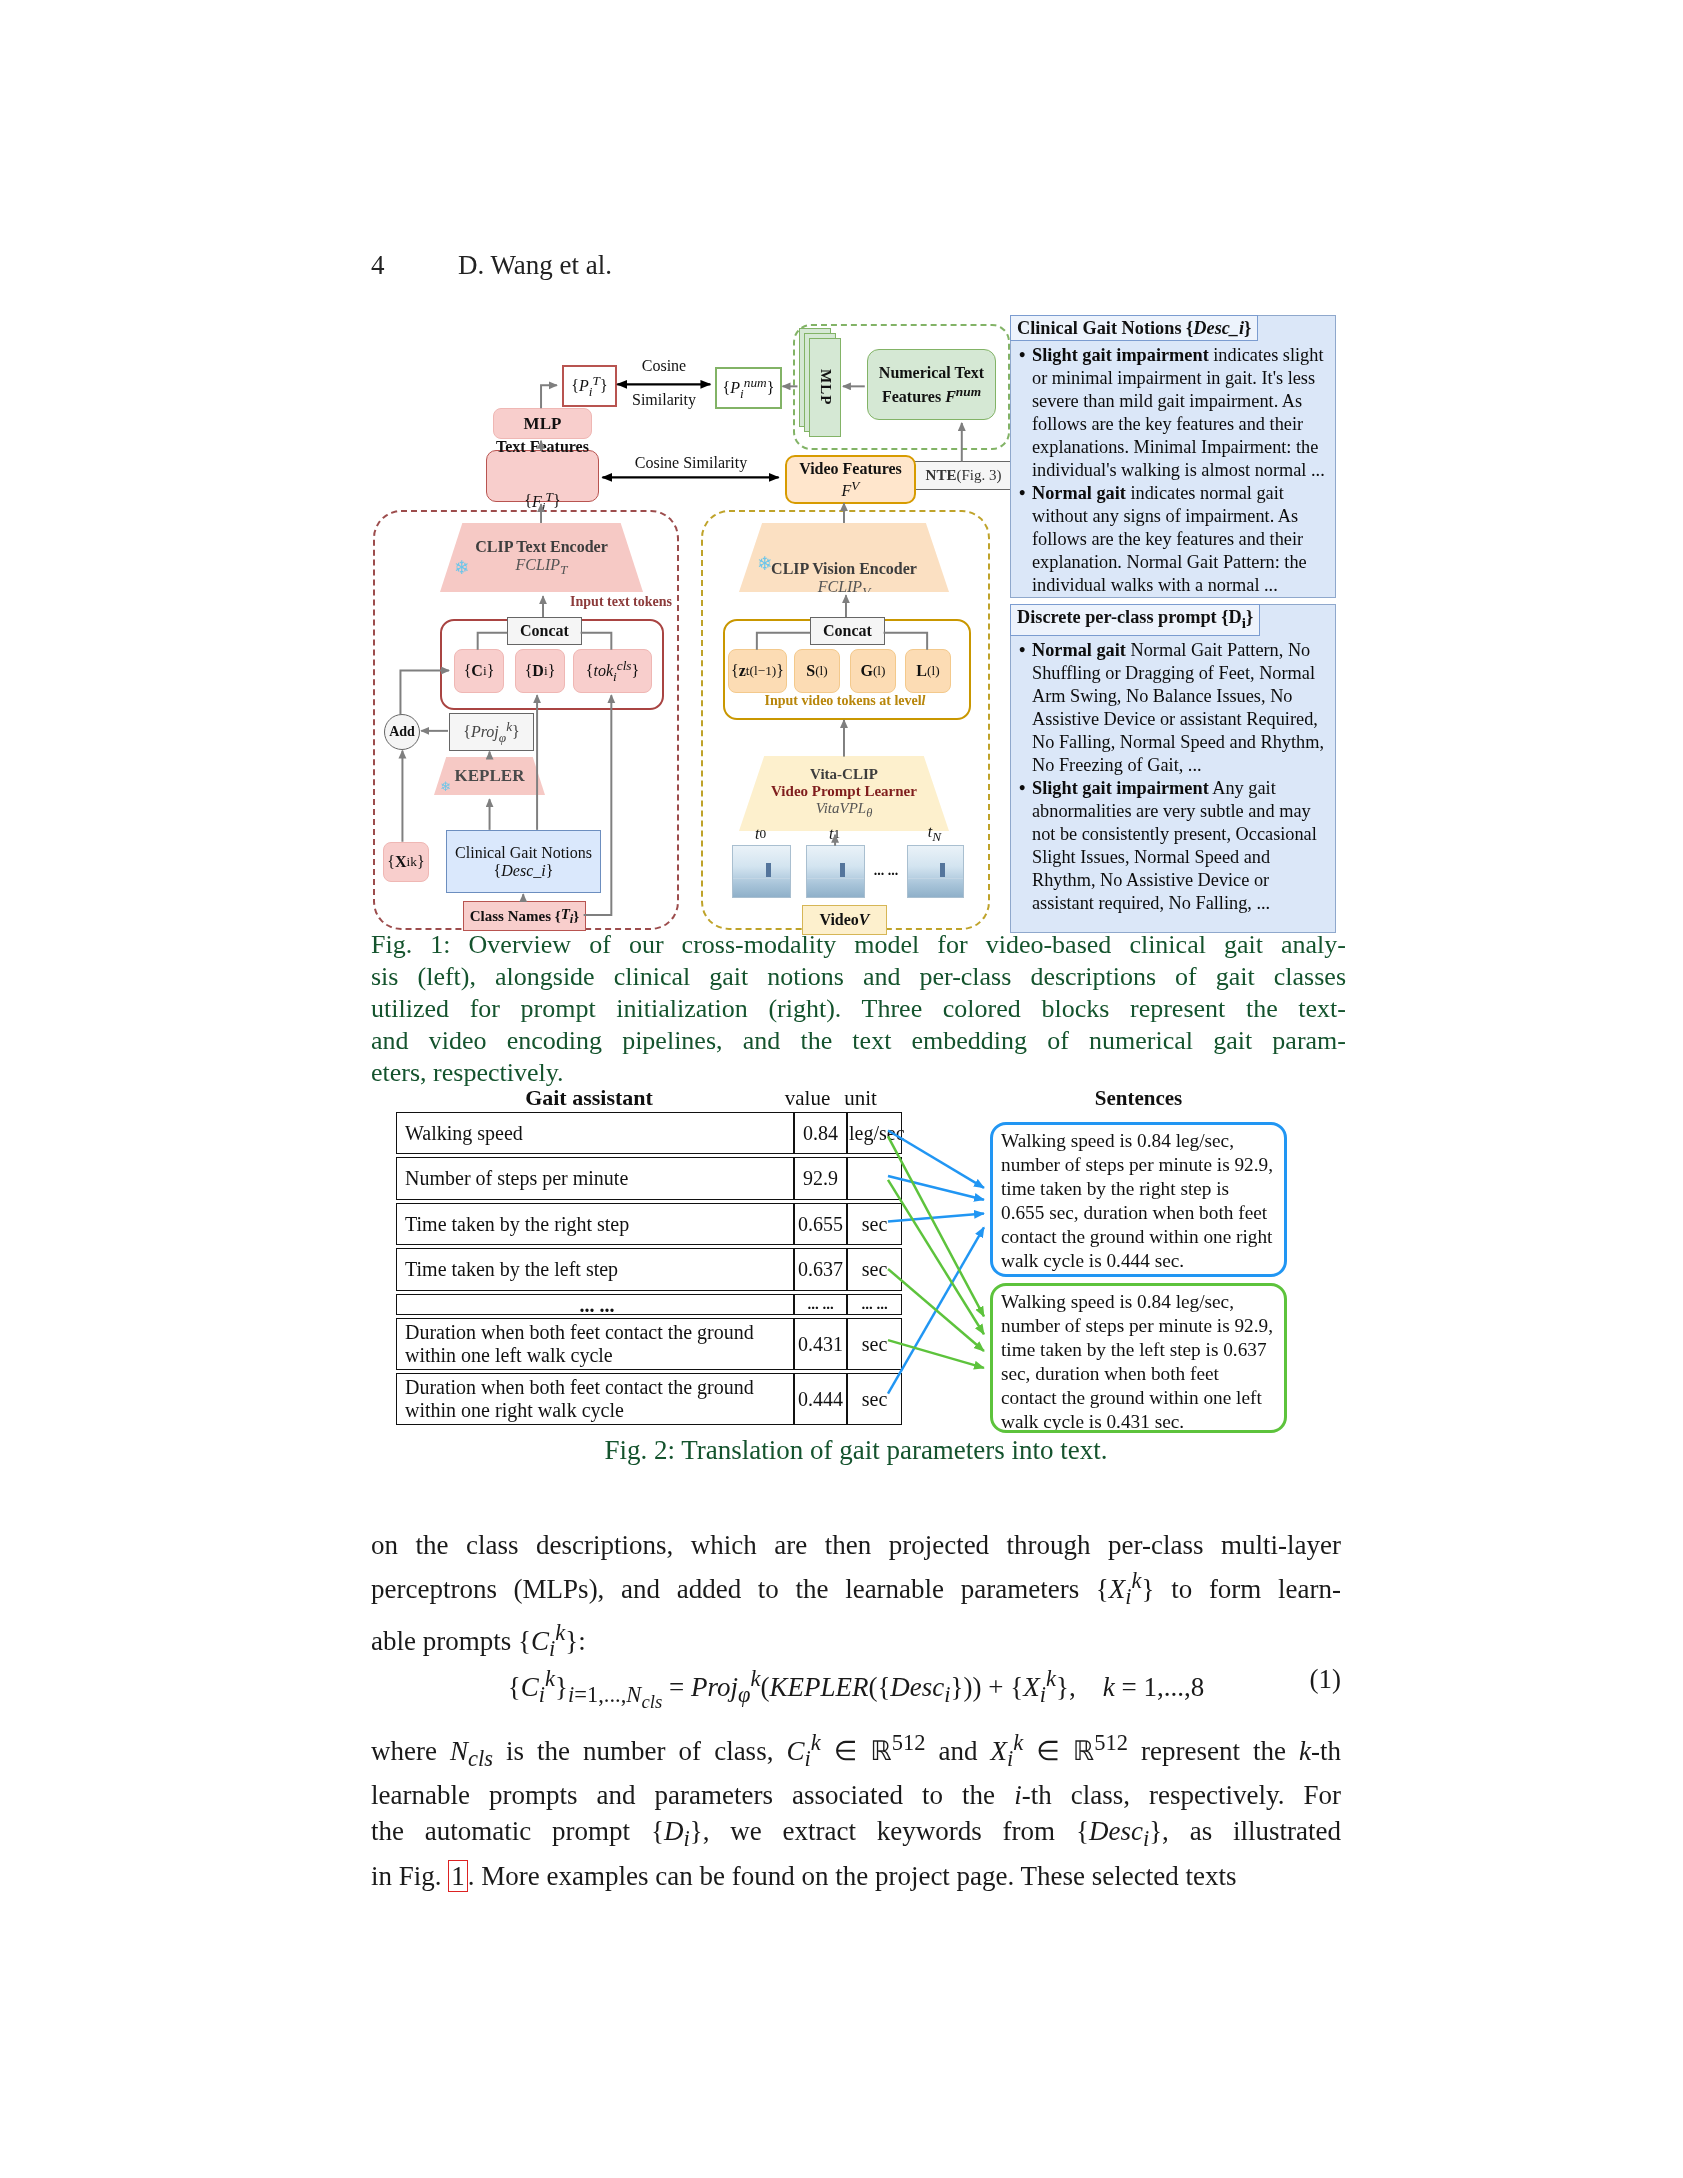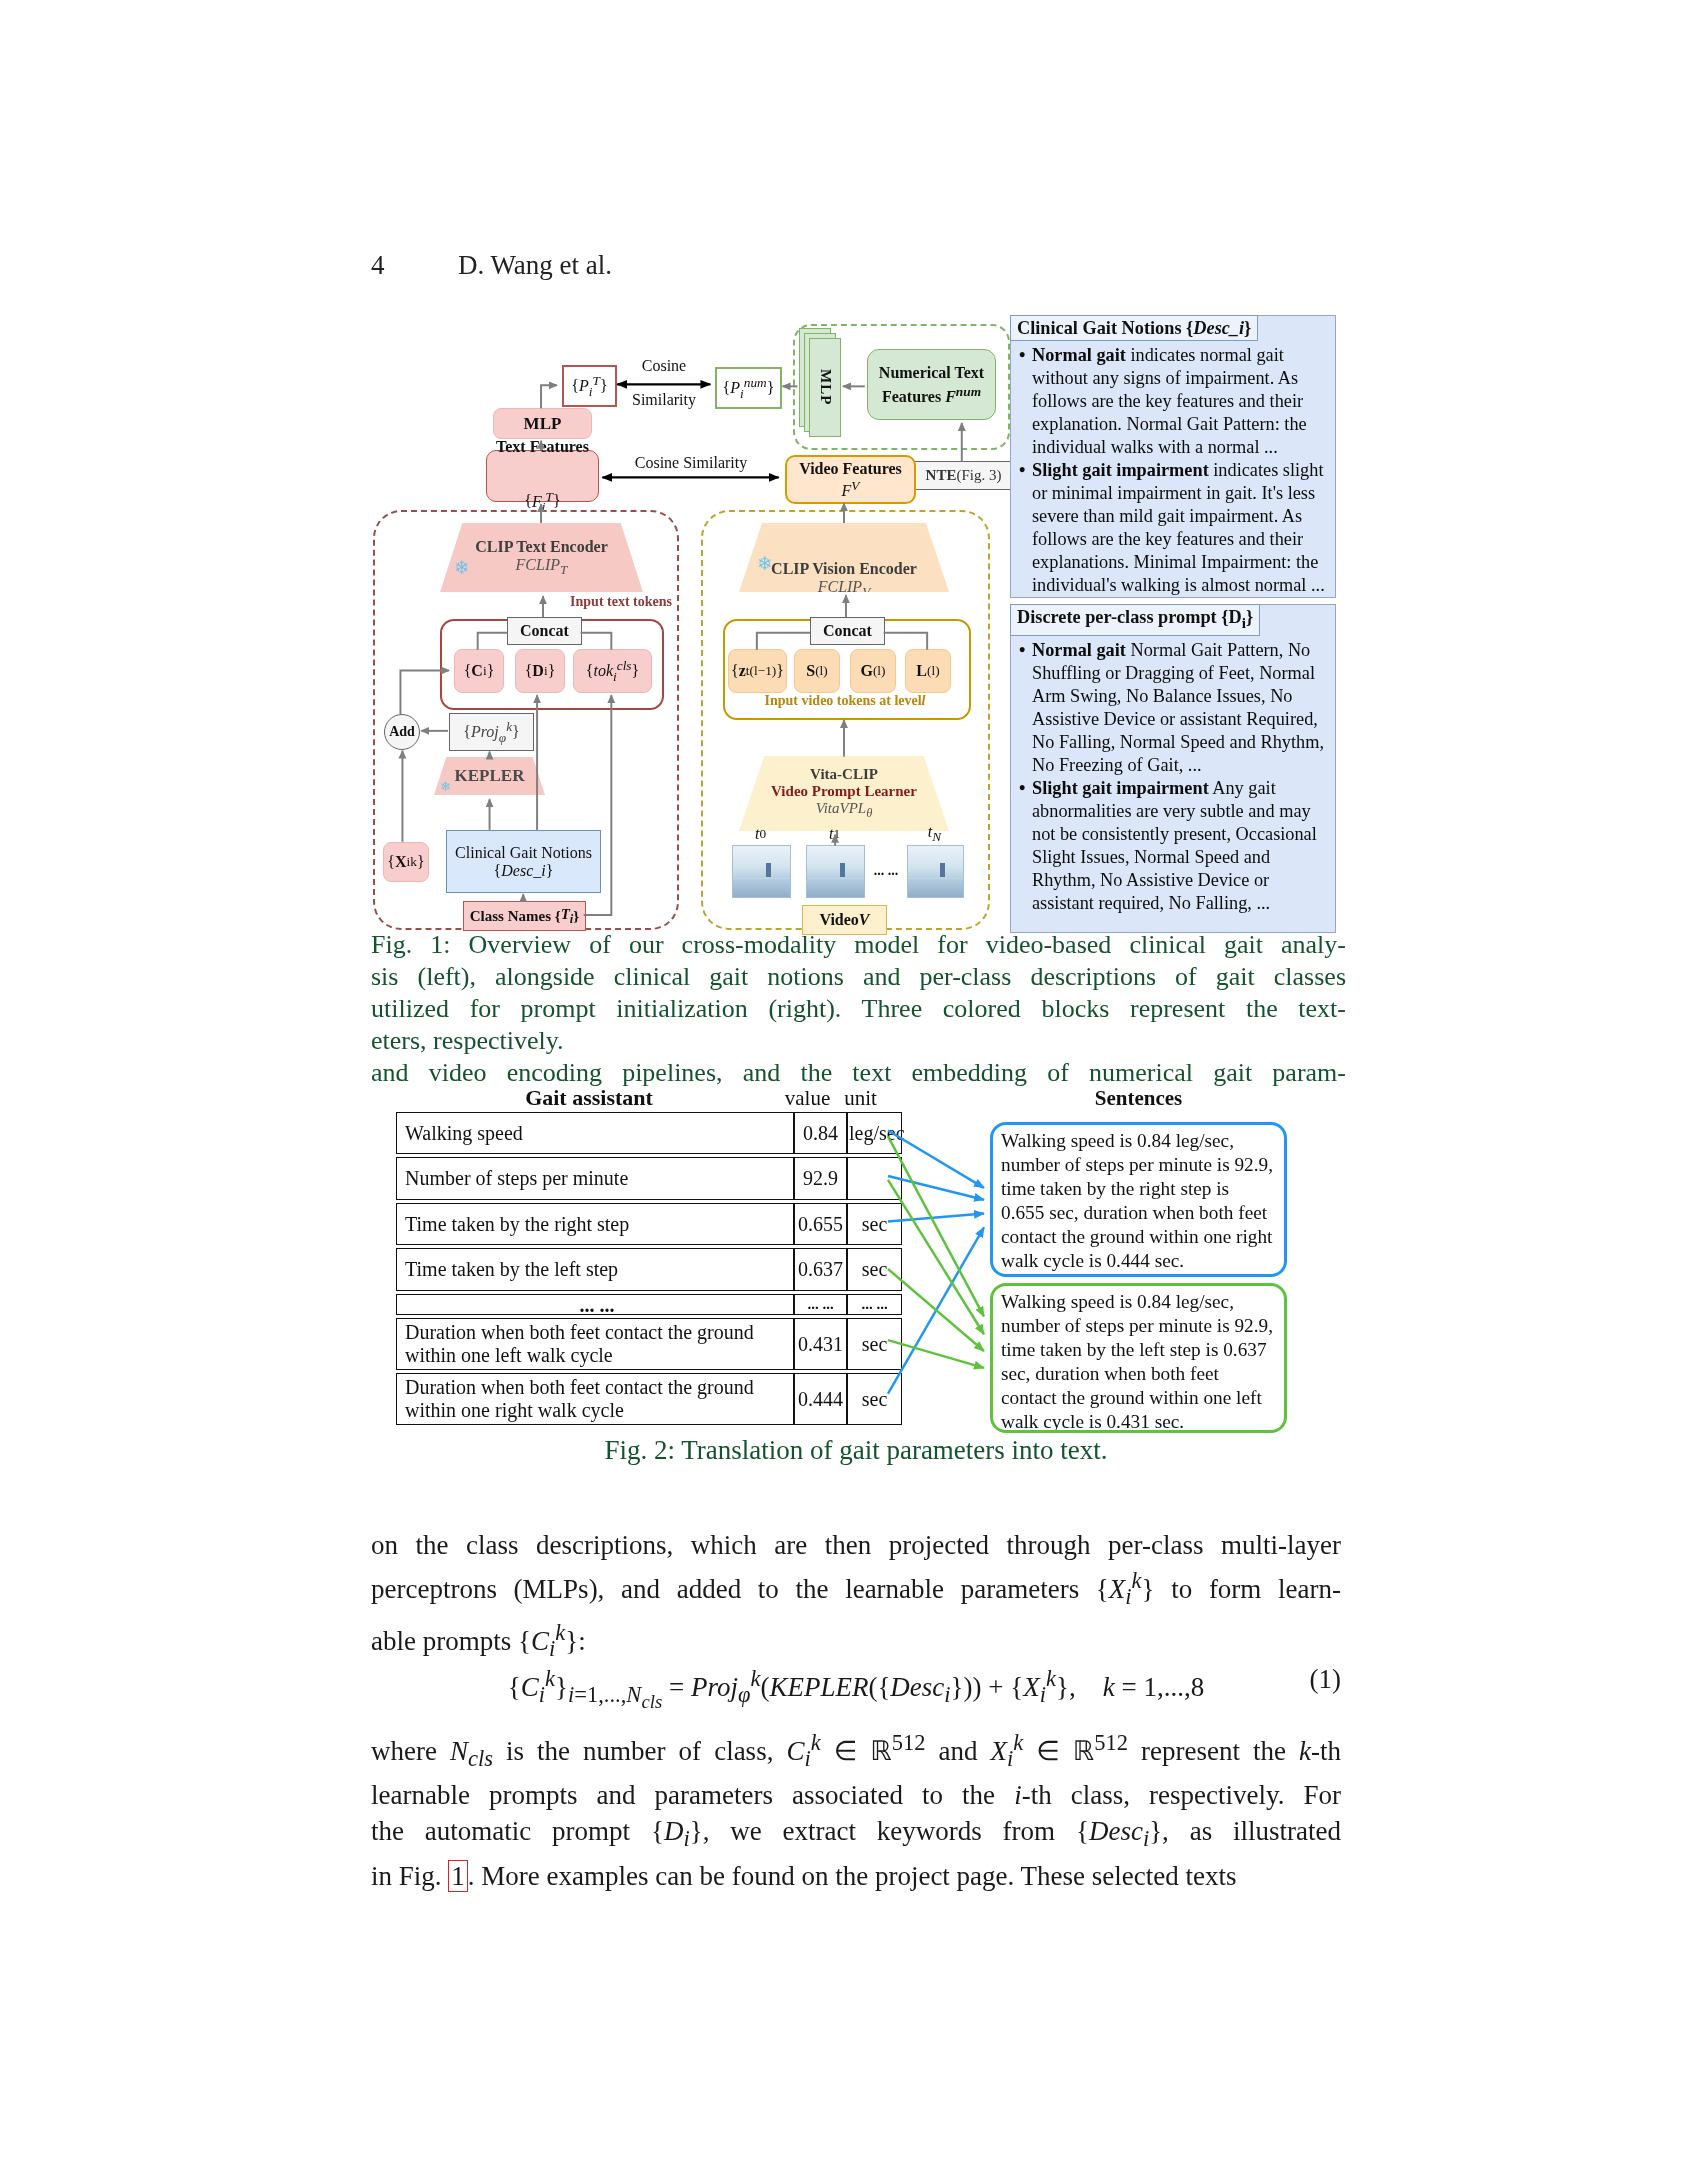--- a/index.html
+++ b/index.html
@@ -237,39 +237,39 @@
       </g>
       <g stroke="#000" stroke-width="2.2" fill="none">
         <path d="M273,88 H367" marker-start="url(#mk)" marker-end="url(#mk)"></path>
         <path d="M258,182 H436" marker-start="url(#mk)" marker-end="url(#mk)"></path>
       </g>
     </svg>
 
     <div class="abs noteb" style="left:663px;top:18px;width:324px;height:281px;">
       <div class="ntitle" style="margin:-1px 0 0 -1px;">Clinical Gait Notions {<i>Desc_i</i>}</div>
       <div class="nbody">
+        <div class="nbullet"><b>Slight gait impairment</b> indicates slight or minimal impairment in gait. It's less severe than mild gait impairment. As follows are the key features and their explanations. Minimal Impairment: the individual's walking is almost normal ...</div>
         <div class="nbullet"><b>Normal gait</b> indicates normal gait without any signs of impairment. As follows are the key features and their explanation. Normal Gait Pattern: the individual walks with a normal ...</div>
-        <div class="nbullet"><b>Slight gait impairment</b> indicates slight or minimal impairment in gait. It's less severe than mild gait impairment. As follows are the key features and their explanations. Minimal Impairment: the individual's walking is almost normal ...</div>
       </div>
     </div>
     <div class="abs noteb" style="left:663px;top:307px;width:324px;height:327px;">
       <div class="ntitle" style="margin:-1px 0 0 -1px;">Discrete per-class prompt {<b>D</b><sub>i</sub>}</div>
       <div class="nbody">
         <div class="nbullet"><b>Normal gait</b> Normal Gait Pattern, No Shuffling or Dragging of Feet, Normal Arm Swing, No Balance Issues, No Assistive Device or assistant Required, No Falling, Normal Speed and Rhythm, No Freezing of Gait, ...</div>
         <div class="nbullet"><b>Slight gait impairment</b> Any gait abnormalities are very subtle and may not be consistently present, Occasional Slight Issues, Normal Speed and Rhythm, No Assistive Device or assistant required, No Falling, ...</div>
       </div>
     </div>
   </div>
 
   <div class="abs" style="left:371px;top:929px;width:975px;">
     <div class="capline jl">Fig. 1: Overview of our cross-modality model for video-based clinical gait analy-</div>
     <div class="capline jl">sis (left), alongside clinical gait notions and per-class descriptions of gait classes</div>
     <div class="capline jl">utilized for prompt initialization (right). Three colored blocks represent the text-</div>
+    <div class="capline jl">and video encoding pipelines, and the text embedding of numerical gait param-</div>
     <div class="capline">eters, respectively.</div>
-    <div class="capline jl">and video encoding pipelines, and the text embedding of numerical gait param-</div>
   </div>
 
   <div id="fig2">
 
     <div class="abs collab ctr" style="left:10px;top:5px;width:386px;height:24px;">
         <b>Gait assistant</b>
       </div>
     <div class="abs collab ctr" style="left:396px;top:5px;width:51px;height:24px;">value</div>
     <div class="abs collab ctr" style="left:447px;top:5px;width:55px;height:24px;">unit</div>
 

